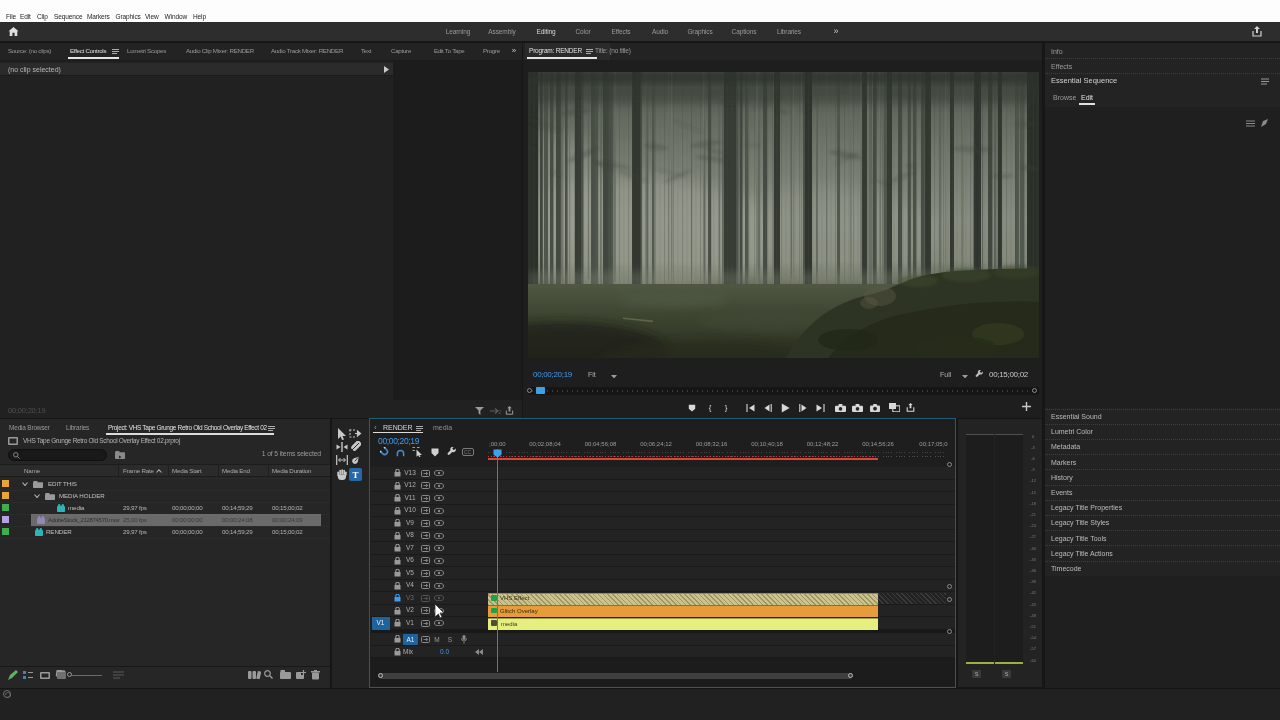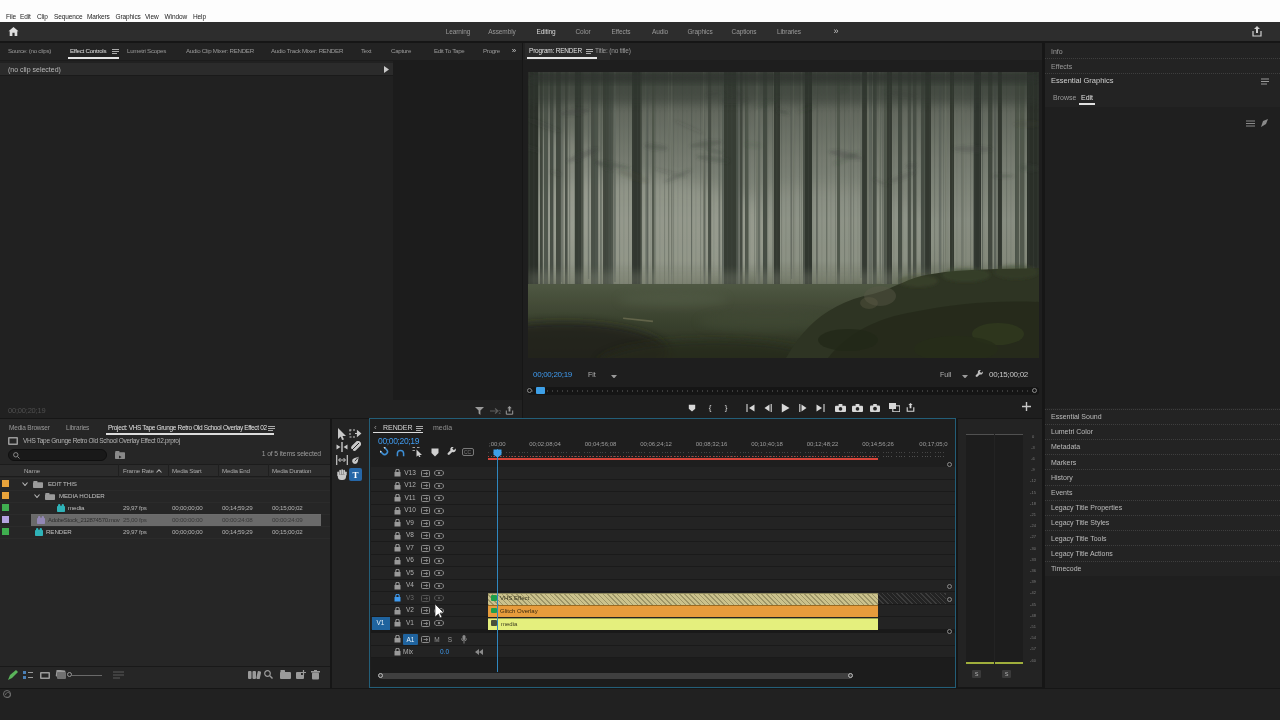--- a/index.html
+++ b/index.html
@@ -359,21 +359,21 @@
     <path d="M1.2 4.2 L1.2 8.3 L7.8 8.3 L7.8 4.2" stroke="#d8d8d8" fill="none" stroke-width="1.1"></path>
   </svg>
 <svg style="position:absolute;left:1022px;top:402px;" width="9" height="9" viewBox="0 0 9 9">
     <path d="M4.5 0 V9 M0 4.5 H9" stroke="#c8c8c8" stroke-width="1.4"></path>
   </svg>
 <div style="position:absolute;left:1045px;top:42.5px;width:235px;height:645.5px;background:#232323;"></div>
 <div style="position:absolute;left:1051px;top:47px;font-size:7px;line-height:9px;color:#9a9a9a;white-space:nowrap;">Info</div>
 <div style="position:absolute;left:1045px;top:58px;width:235px;height:0;border-top:1px dotted #3e3e3e;"></div>
 <div style="position:absolute;left:1051px;top:62px;font-size:7px;line-height:9px;color:#9a9a9a;white-space:nowrap;">Effects</div>
 <div style="position:absolute;left:1045px;top:73px;width:235px;height:0;border-top:1px dotted #3e3e3e;"></div>
-<div style="position:absolute;left:1051px;top:76px;font-size:7.5px;line-height:9.5px;color:#cfcfcf;white-space:nowrap;">Essential Graphics</div>
+<div style="position:absolute;left:1051px;top:76px;font-size:7.5px;line-height:9.5px;color:#cfcfcf;white-space:nowrap;">Essential Sequence</div>
 <svg style="position:absolute;left:1261px;top:78px;" width="8" height="7" viewBox="0 0 8 7">
     <path d="M0 1 h8 M0 3.5 h8 M0 6 h6" stroke="#9a9a9a" stroke-width="1"></path>
   </svg>
 <div style="position:absolute;left:1053px;top:93px;font-size:7px;line-height:9px;color:#9a9a9a;white-space:nowrap;">Browse</div>
 <div style="position:absolute;left:1081px;top:93px;font-size:7px;line-height:9px;color:#e0e0e0;white-space:nowrap;">Edit</div>
 <div style="position:absolute;left:1079px;top:103px;width:16px;height:1.5px;background:#e0e0e0;"></div>
 <div style="position:absolute;left:1045px;top:107px;width:235px;height:301px;background:#1f1f1f;"></div>
 <svg style="position:absolute;left:1246px;top:120px;" width="9" height="8" viewBox="0 0 9 8">
     <path d="M0 1 h9 M0 3.5 h9 M0 6 h9" stroke="#8a8a8a" stroke-width="1"></path>
   </svg>

